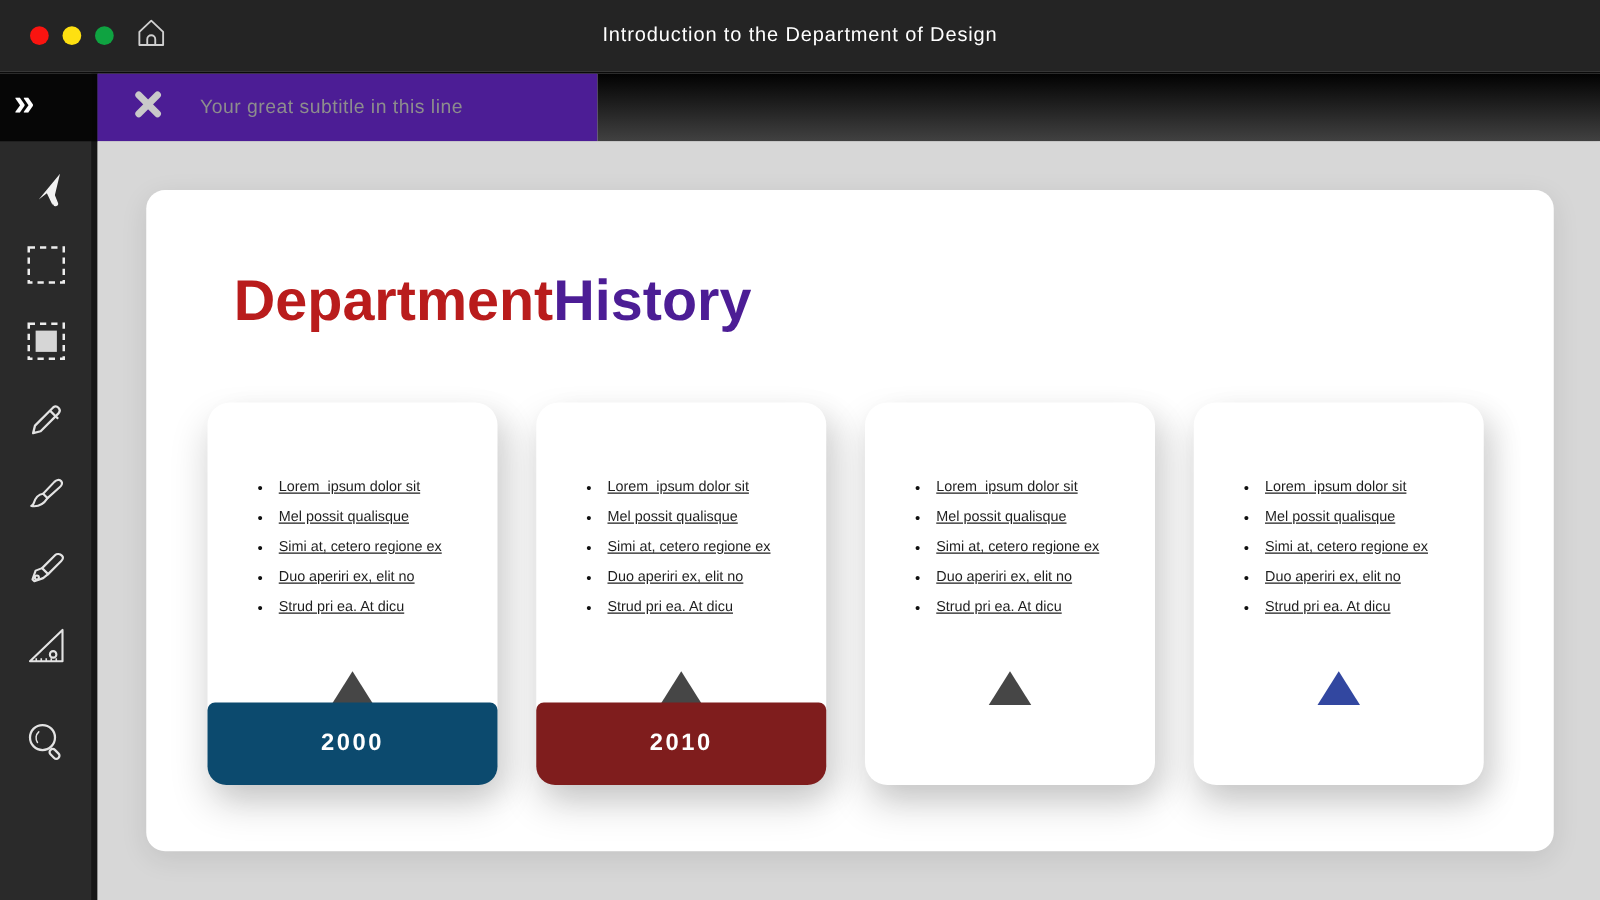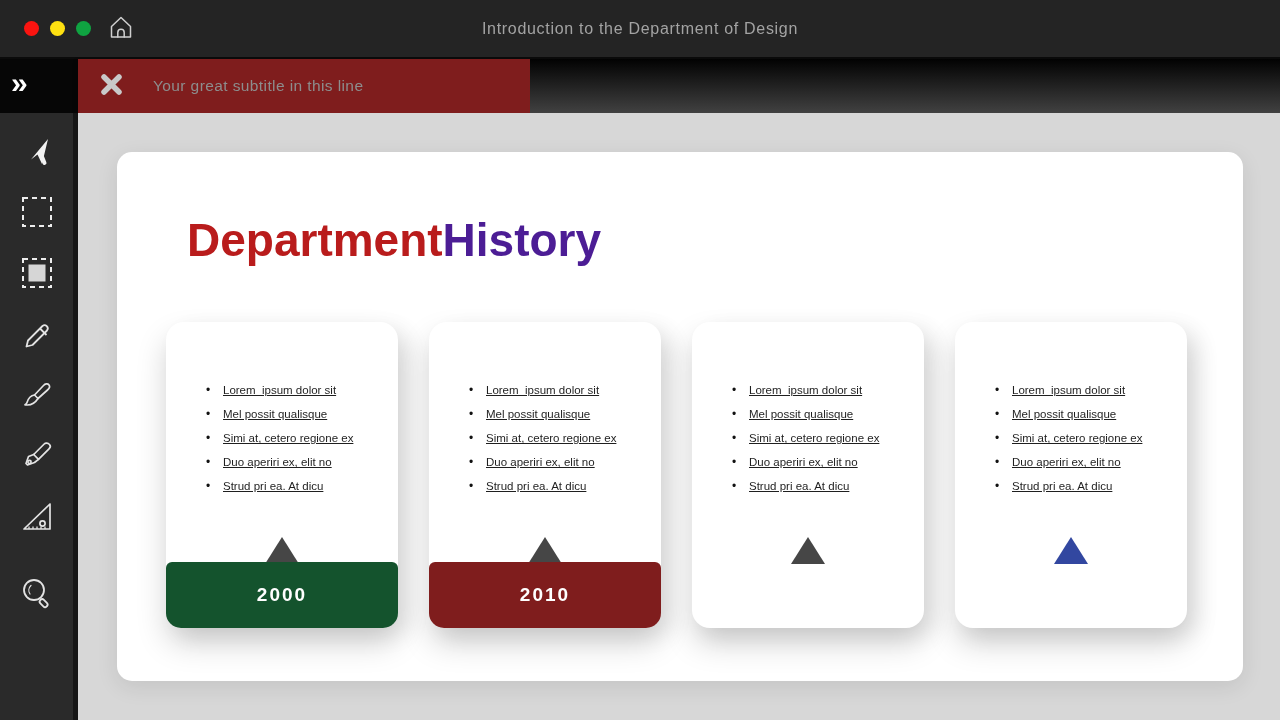--- a/index.html
+++ b/index.html
@@ -9,21 +9,21 @@
   
   .titlebar {
     height: 57px; background: #242424; position: relative;
     display: flex; align-items: center; padding-left: 24px;
   }
   .traffic { display: flex; align-items: center; gap: 11px; }
   .light { width: 15px; height: 15px; border-radius: 50%; }
   .home-btn { margin-left: 16px; display: flex; align-items: center; }
   .titlebar-title {
     position: absolute; left: 0; right: 0; text-align: center;
-    color: #a3a3a3; font-size: 16px; letter-spacing: 0.7px;
+    color: #ffffff; font-size: 16px; letter-spacing: 0.7px;
   }
 
   
   .app-row { display: flex; height: 663px; border-top: 2px solid #0b0b0b; }
 
   
   .sidebar {
     width: 78px; background: #2a2a2a; display: flex; flex-direction: column;
     border-right: 5px solid #161616; flex-shrink: 0;
   }
@@ -37,22 +37,22 @@
   }
   .tools { display: flex; flex-direction: column; align-items: center; padding-top: 20px; gap: 25px; }
   .tool { width: 36px; height: 36px; display: flex; align-items: center; justify-content: center; }
   .tool svg { display: block; }
   .tool--zoom { margin-top: 16px; }
 
   
   .content { flex: 1; display: flex; flex-direction: column; }
   .content-header { height: 54px; display: flex; flex-shrink: 0; box-shadow: 0 2px 5px rgba(0,0,0,.28); }
   .subtitle-bar {
-    width: 452px; background: #7f1d1d; display: flex; align-items: center;
-    padding-left: 21px; flex-shrink: 0;
+    width: 400px; background: #4c1d95; display: flex; align-items: center;
+    padding-left: 28px; flex-shrink: 0;
   }
   .subtitle-text { color: #8d8d8d; font-size: 15.5px; letter-spacing: 0.4px; margin-left: 29px; }
   .header-gradient { flex: 1; background: linear-gradient(180deg, #020202 0%, #414141 100%); }
 
   
   .canvas { flex: 1; background: #d7d7d7; position: relative; }
   .slide {
     position: absolute; left: 39px; top: 39px; width: 1126px; height: 529px;
     background: #ffffff; border-radius: 15px; box-shadow: 0 6px 22px rgba(0,0,0,.09);
   }
@@ -215,21 +215,21 @@
                 <li>
                   <span class="dot">•</span>
                   <span class="txt">Duo aperiri ex, elit no</span>
                 </li>
                 <li>
                   <span class="dot">•</span>
                   <span class="txt">Strud pri ea. At dicu</span>
                 </li>
               </ul>
     <div class="pointer" style="border-bottom-color: rgb(70, 70, 70);"></div>
-    <div class="band" style="background: #14532d; text-align: right;">
+    <div class="band" style="background: #0c4a6e; text-align: right;">
       <span class="year">2000</span>
     </div>
   </div>
 
   <div class="card">
     <ul class="bullets">
                 <li>
                   <span class="dot">•</span>
                   <span class="txt">Lorem  ipsum dolor sit</span>
                 </li>

